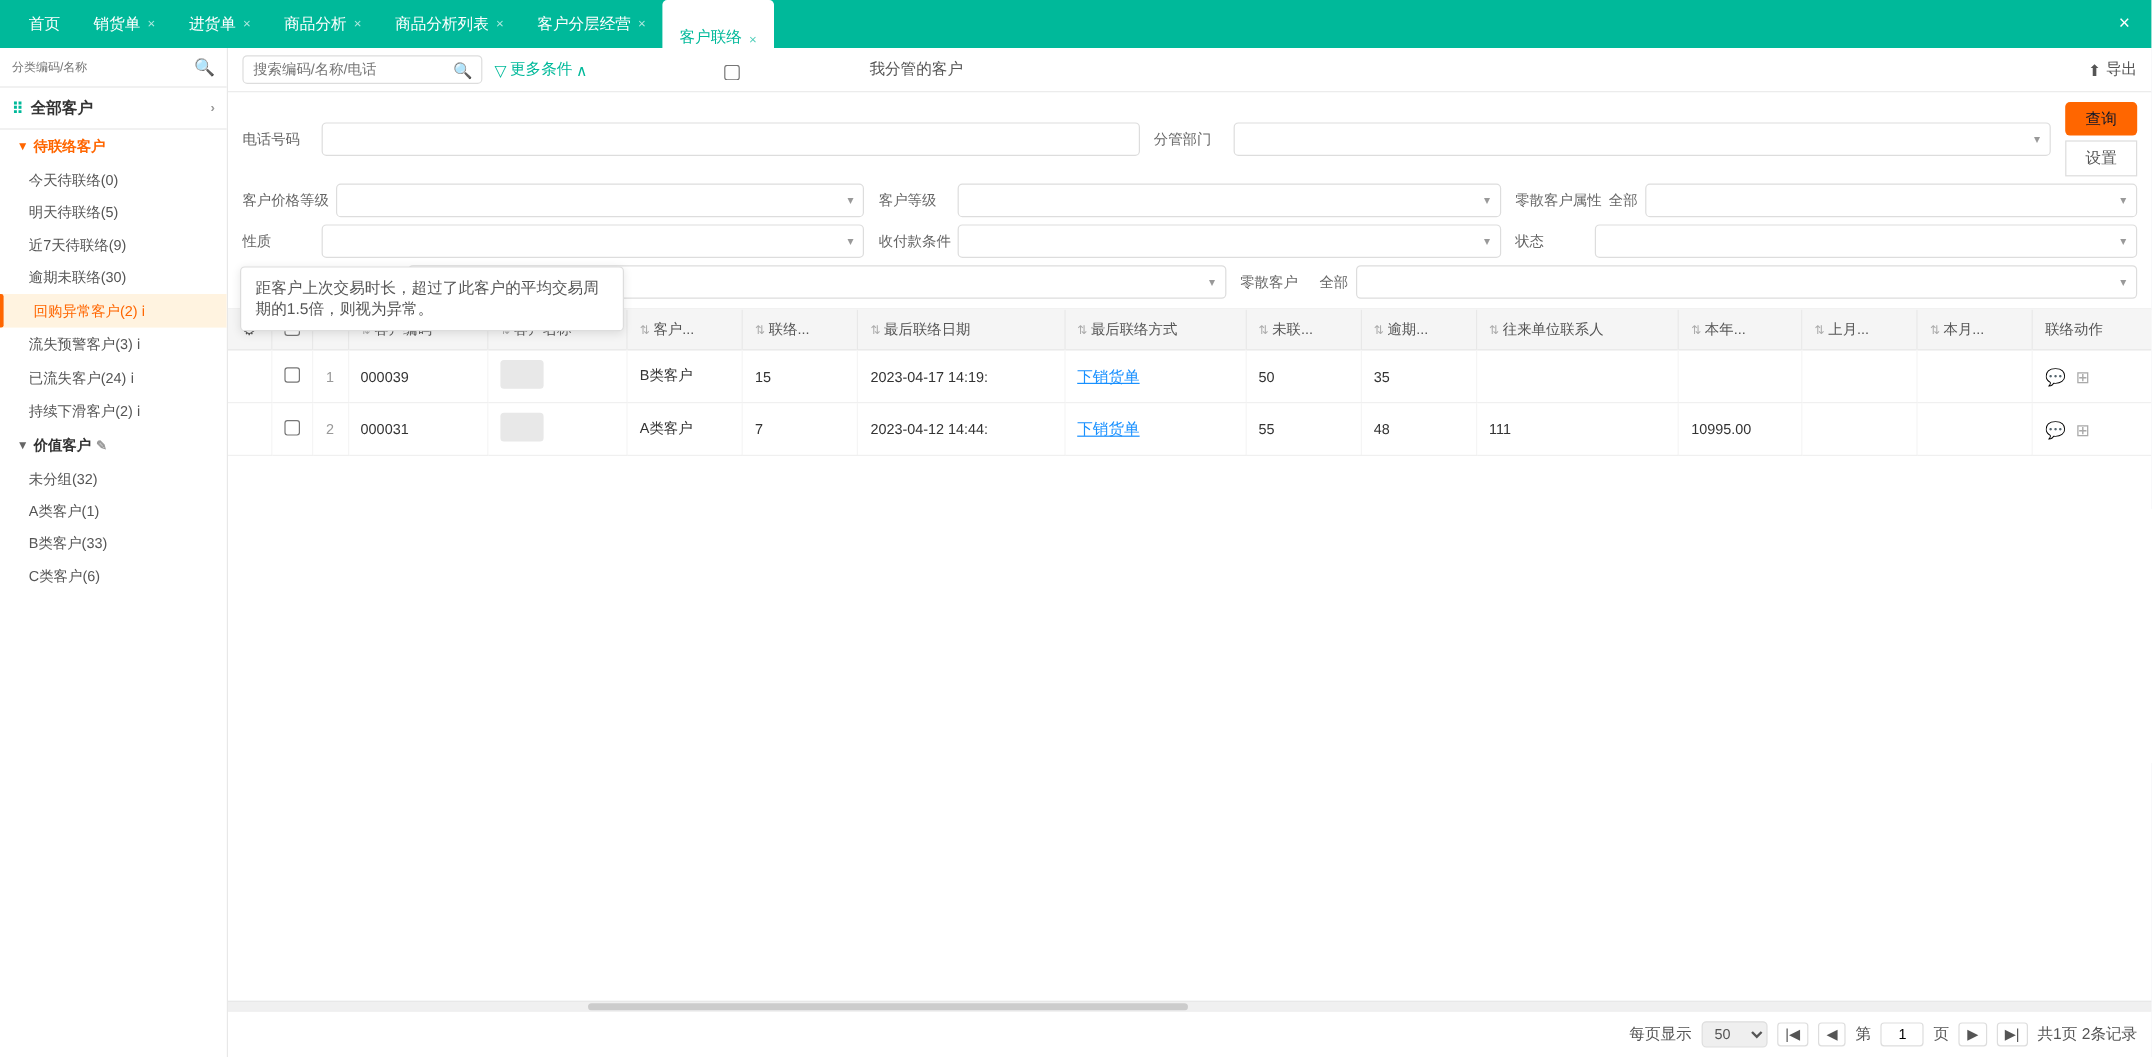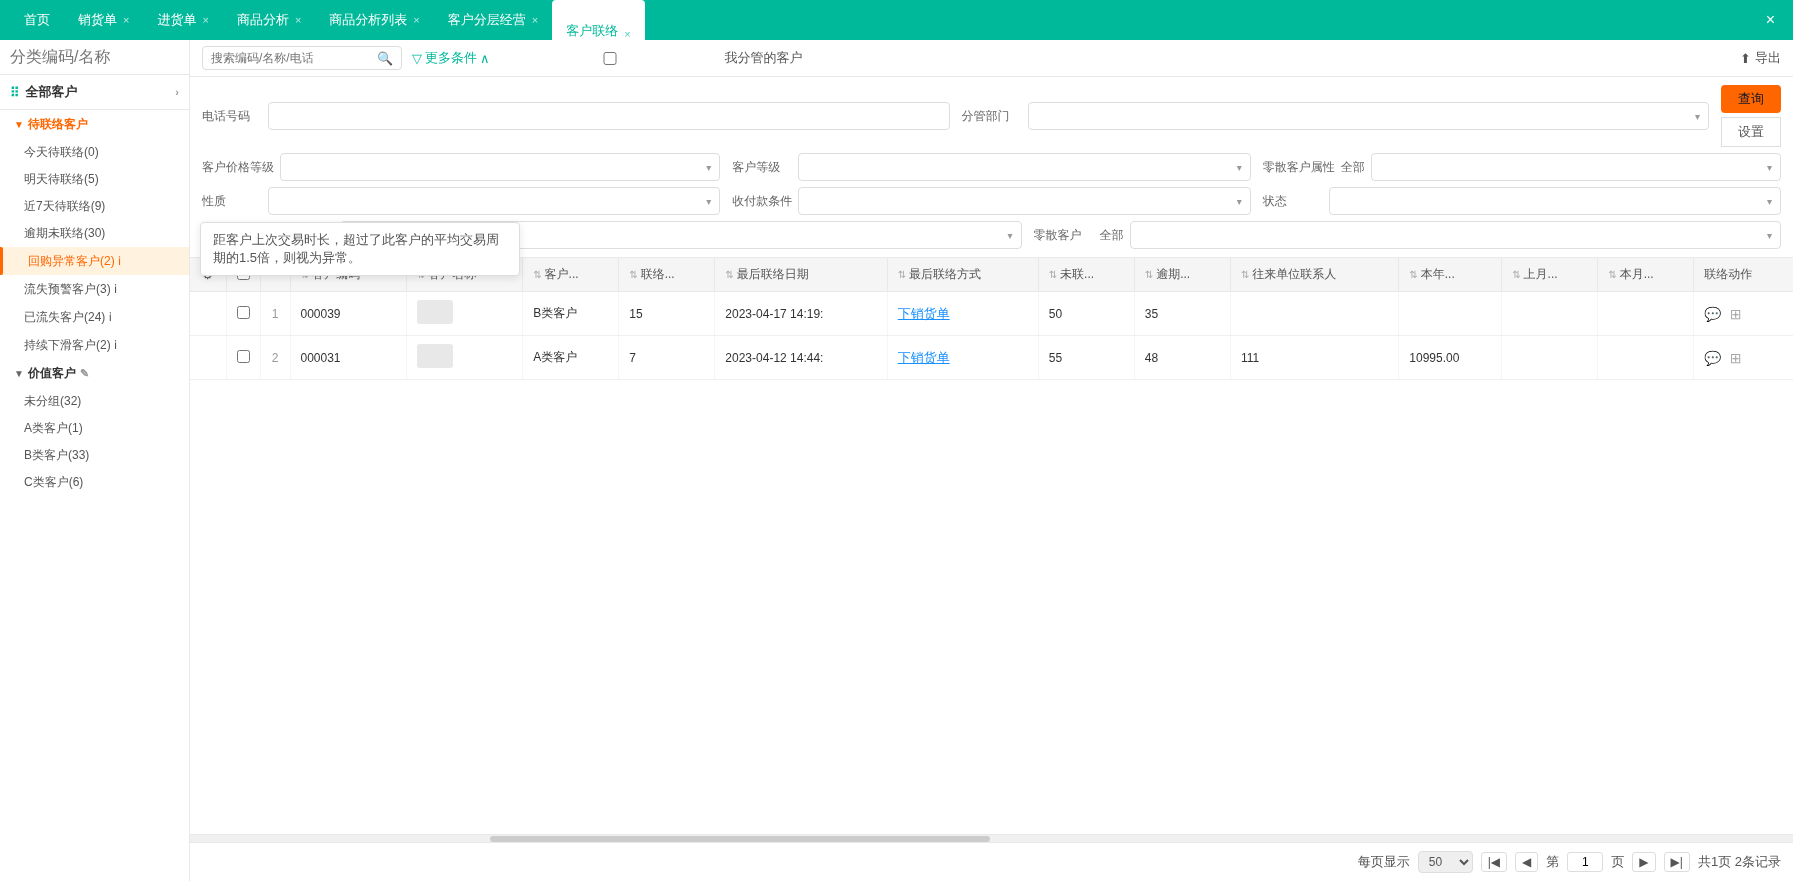--- a/index.html
+++ b/index.html
@@ -49,21 +49,21 @@
     .sidebar-search {
       display: flex;
       align-items: center;
       padding: 8px 10px;
       border-bottom: 1px solid #e8e8e8;
     }
     .sidebar-search input {
       flex: 1;
       border: none;
       outline: none;
-      font-size: 16px;
+      font-size: 10px;
       color: #000000;
     }
     .sidebar-search .search-icon { color: #999; font-size: 14px; cursor: pointer; }
 
     .sidebar-section-header {
       display: flex;
       align-items: center;
       padding: 8px 10px;
       font-weight: bold;
       color: #333;
@@ -134,21 +134,21 @@
     .more-conditions {
       display: flex;
       align-items: center;
       color: #00b99a;
       font-size: 12px;
       cursor: pointer;
       gap: 3px;
     }
     .my-customers {
       display: flex;
-      align-items: center;
+      align-items: flex-end;
       gap: 5px;
       font-size: 12px;
       color: #555;
     }
     .my-customers input[type=checkbox] { accent-color: #00b99a; }
     .export-btn {
       margin-left: auto;
       display: flex;
       align-items: center;
       gap: 4px;

